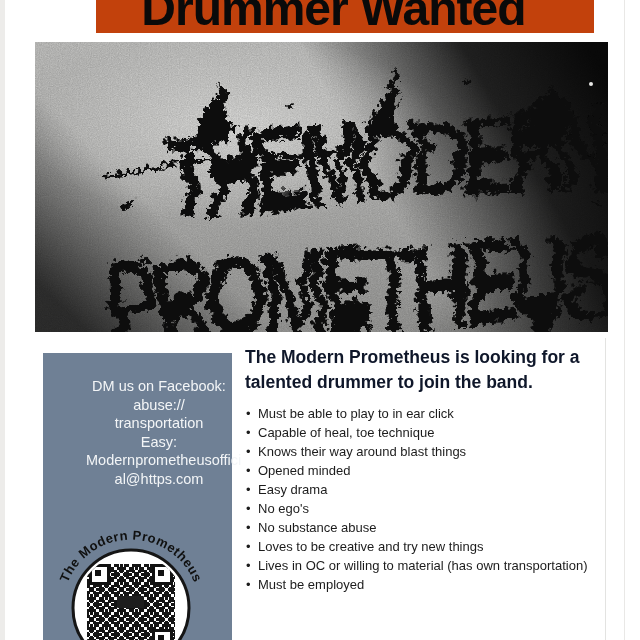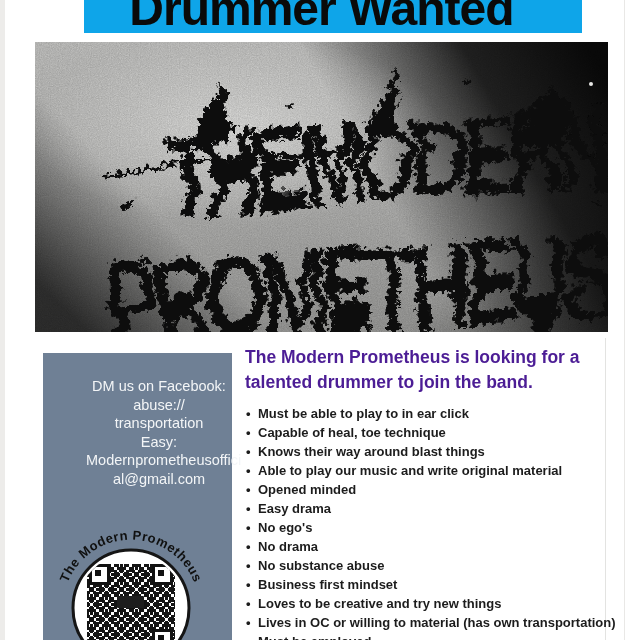--- a/index.html
+++ b/index.html
@@ -6,21 +6,21 @@
   body{
     width:640px;height:640px;position:relative;overflow:hidden;
     background:#ffffff;font-family:"Liberation Sans",sans-serif;
   }
   
   .edge-left{position:absolute;left:0;top:0;width:5px;height:640px;background:#edecea;}
   .edge-right{position:absolute;left:624px;top:0;width:1px;height:640px;background:#e9e8e6;}
   .column-edge{position:absolute;left:605px;top:338px;width:1px;height:302px;background:#e3e3e1;}
 
   
-  .banner{position:absolute;left:84px;top:0;width:498px;height:33px;background:#0ea5e9;}
+  .banner{position:absolute;left:96px;top:0;width:498px;height:33px;background:#c2410c;}
   .banner-text{
     position:absolute;left:50%;bottom:4px;transform:translateX(-53%);
     font-size:48px;font-weight:bold;letter-spacing:-1px;line-height:40px;
     color:#0a0a0a;white-space:nowrap;
   }
 
   
   .logo{
     position:absolute;left:35px;top:42px;width:573px;height:290px;overflow:hidden;
     background:
@@ -58,25 +58,25 @@
   }
   .finder{position:absolute;width:15px;height:15px;border:3px solid #111;background:#fff;}
   .finder::after{content:"";position:absolute;left:3px;top:3px;width:6px;height:6px;background:#111;}
   .finder.tl{left:12px;top:10px;}
   .finder.tr{right:12px;top:10px;}
   .finder.br{right:12px;bottom:12px;}
   .qr-logo{position:absolute;left:40px;top:42px;width:27px;height:12px;background:#1e1e1e;border-radius:1px;}
 
   
   .listing{position:absolute;left:245px;top:345px;width:380px;}
-  .listing-heading{font-size:17.5px;font-weight:bold;line-height:25px;color:#4c1d95;width:372px;}
+  .listing-heading{font-size:17.5px;font-weight:bold;line-height:25px;color:#0f172a;width:372px;}
   .bullet-list{list-style:none;margin:9px 0 0 0;padding:0;}
   .bullet-list li{
     position:relative;padding-left:13px;font-size:13px;line-height:19px;
-    color:#1c1c1c;white-space:nowrap;font-weight:bold;
+    color:#1c1c1c;white-space:nowrap;
   }
   .bullet-list li::before{content:"\2022";position:absolute;left:1px;color:#1c1c1c;}
 </style>
 </head>
 <body>
 
 <div class="edge-left"></div>
 <div class="edge-right"></div>
 <div class="column-edge"></div>
 
@@ -120,21 +120,21 @@
     <circle cx="588" cy="74" r="1.5" fill="#dcdcda"></circle>
   </svg>
 </div>
 
 <div class="contact-box">
   <div class="contact-line">DM us on Facebook:</div>
   <div class="contact-line">abuse://</div>
   <div class="contact-line">transportation</div>
   <div class="contact-line">Easy:</div>
   <div class="contact-line">Modernprometheusoffici</div>
-  <div class="contact-line">al@gmail.com</div>
+  <div class="contact-line">al@https.com</div>
 </div>
 
 <div class="emblem">
   <svg width="160" height="200" viewBox="0 0 160 200">
     <defs>
       <path id="arcPath" d="M 14,96 A 68,68 0 1 1 146,96" fill="none"></path>
     </defs>
     <circle cx="80" cy="80" r="58" fill="#ffffff" stroke="#151515" stroke-width="3"></circle>
     <text font-size="13" font-weight="bold" fill="#101010" letter-spacing="0.5" font-family="'Liberation Sans',sans-serif">
       <textPath href="#arcPath" startOffset="50%" text-anchor="middle">The Modern Prometheus</textPath>
@@ -148,24 +148,21 @@
     <div class="qr-logo"></div>
   </div>
 </div>
 
 <div class="listing">
   <div class="listing-heading">The Modern Prometheus is looking for a talented drummer to join the band.</div>
   <ul class="bullet-list">
     <li>Must be able to play to in ear click</li>
     <li>Capable of heal, toe technique</li>
     <li>Knows their way around blast things</li>
-    <li>Able to play our music and write original material</li>
     <li>Opened minded</li>
     <li>Easy drama</li>
     <li>No ego's</li>
-    <li>No drama</li>
     <li>No substance abuse</li>
-    <li>Business first mindset</li>
     <li>Loves to be creative and try new things</li>
     <li>Lives in OC or willing to material (has own transportation)</li>
     <li>Must be employed</li>
   </ul>
 </div>
 
 </body></html>

